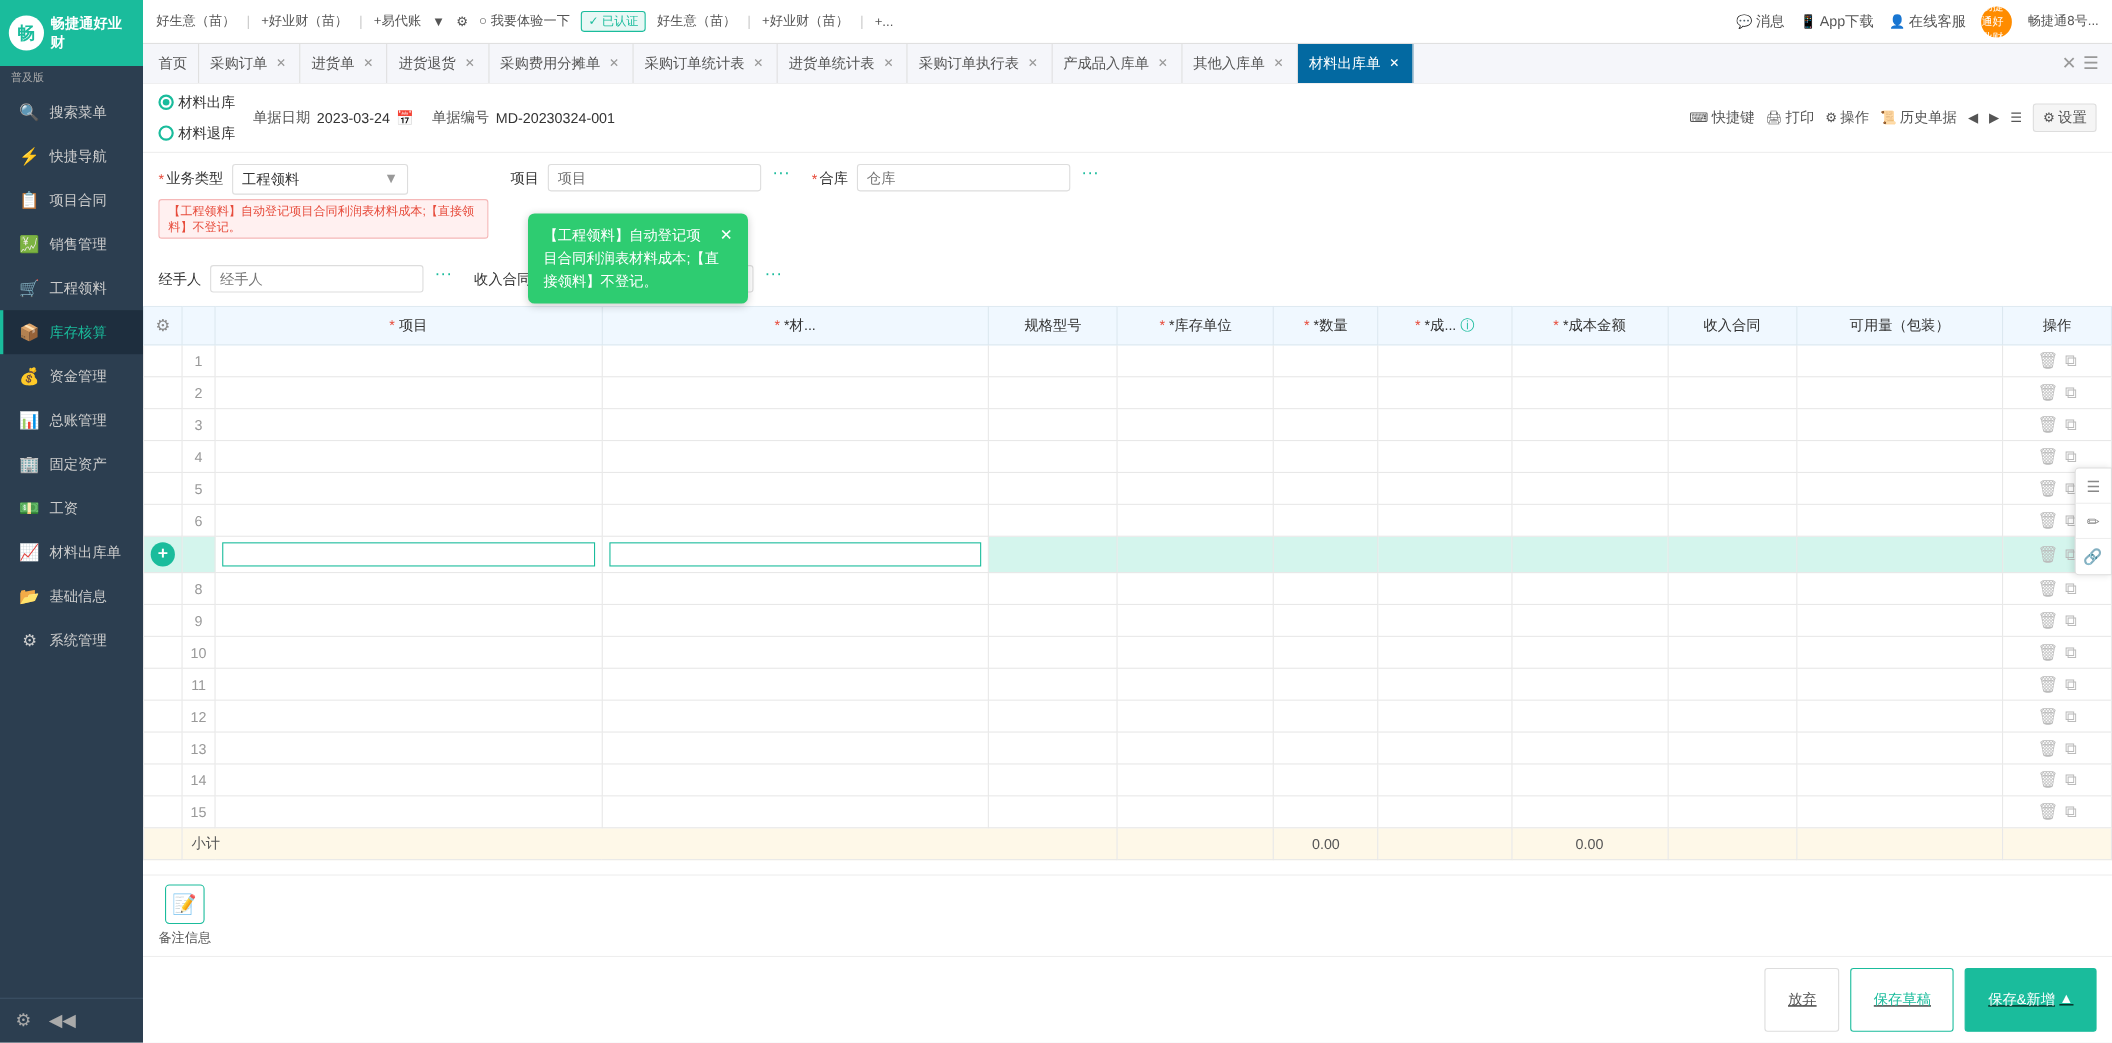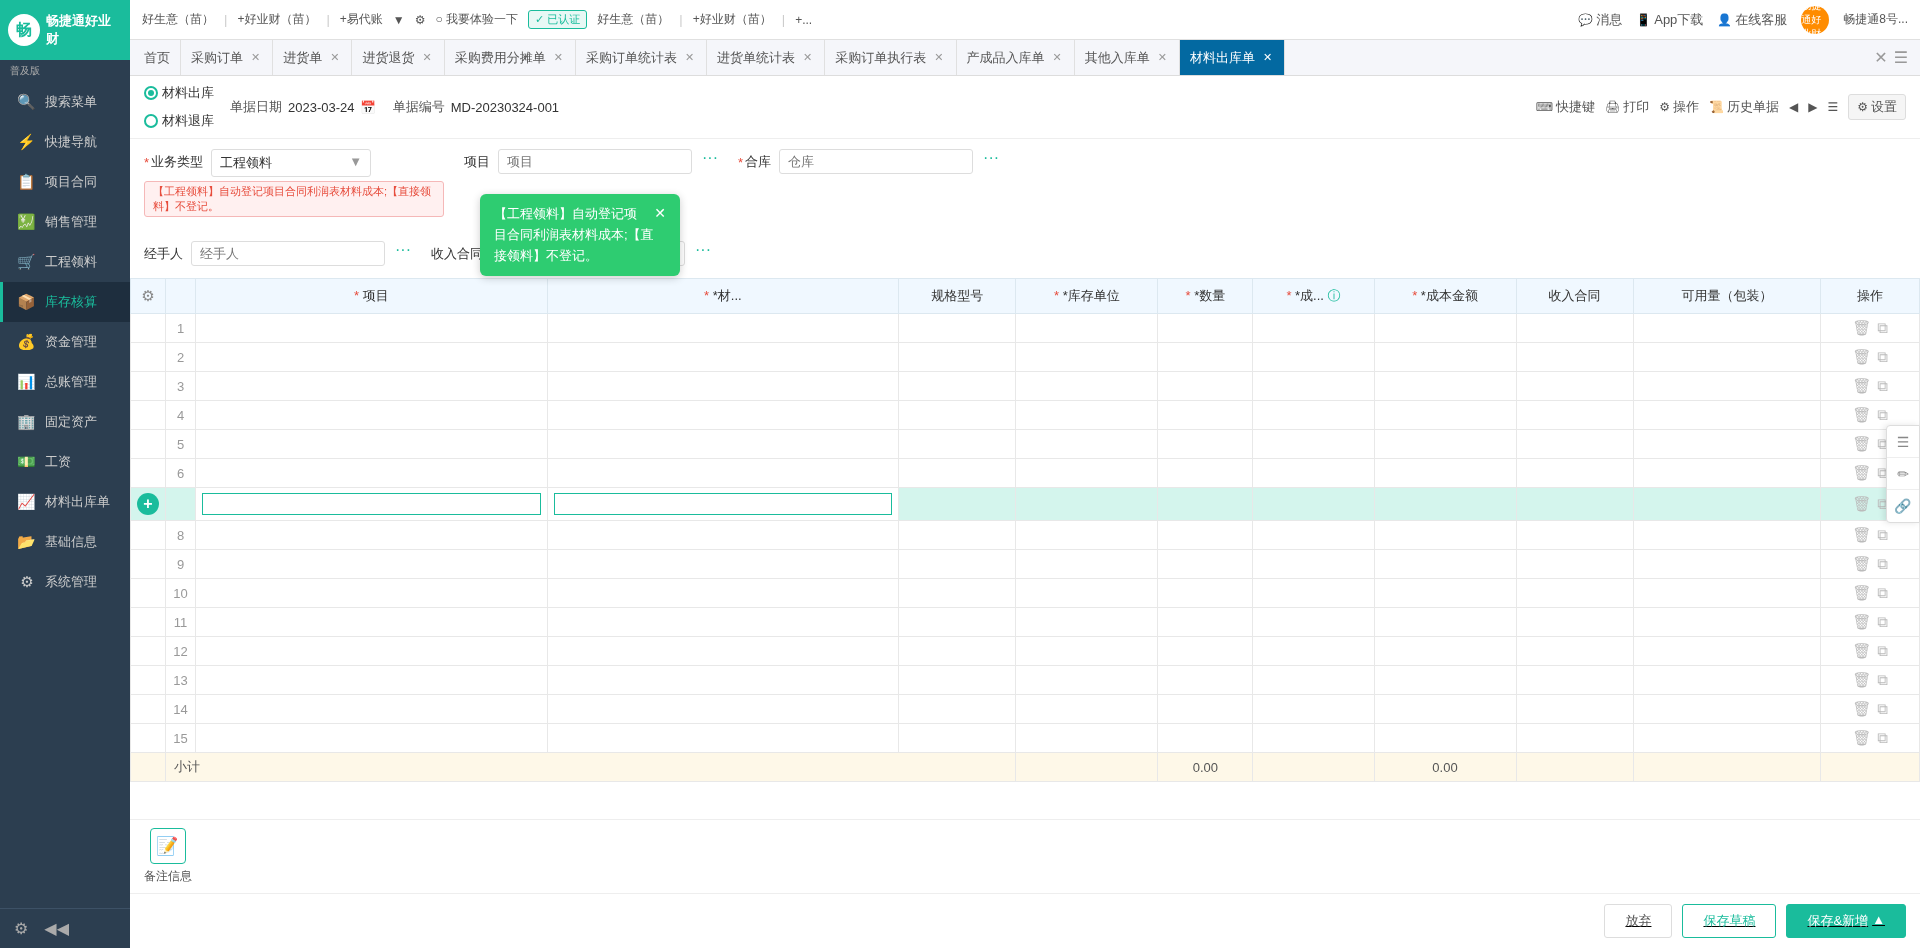--- a/index.html
+++ b/index.html
@@ -419,21 +419,21 @@
       border-radius: 3px;
       padding: 7px 20px;
       font-size: 13px;
       color: #1abc9c;
       cursor: pointer;
     }
     .btn-save-new {
       background: #1abc9c;
       border: 1px solid #1abc9c;
       border-radius: 3px;
-      padding: 7px 20px;
+      padding: 19px 20px;
       font-size: 13px;
       color: #fff;
       cursor: pointer;
       display: flex;
       gap: 4px;
     }
 
     
     ::-webkit-scrollbar { width: 6px; height: 6px; }
     ::-webkit-scrollbar-track { background: #f1f1f1; }

